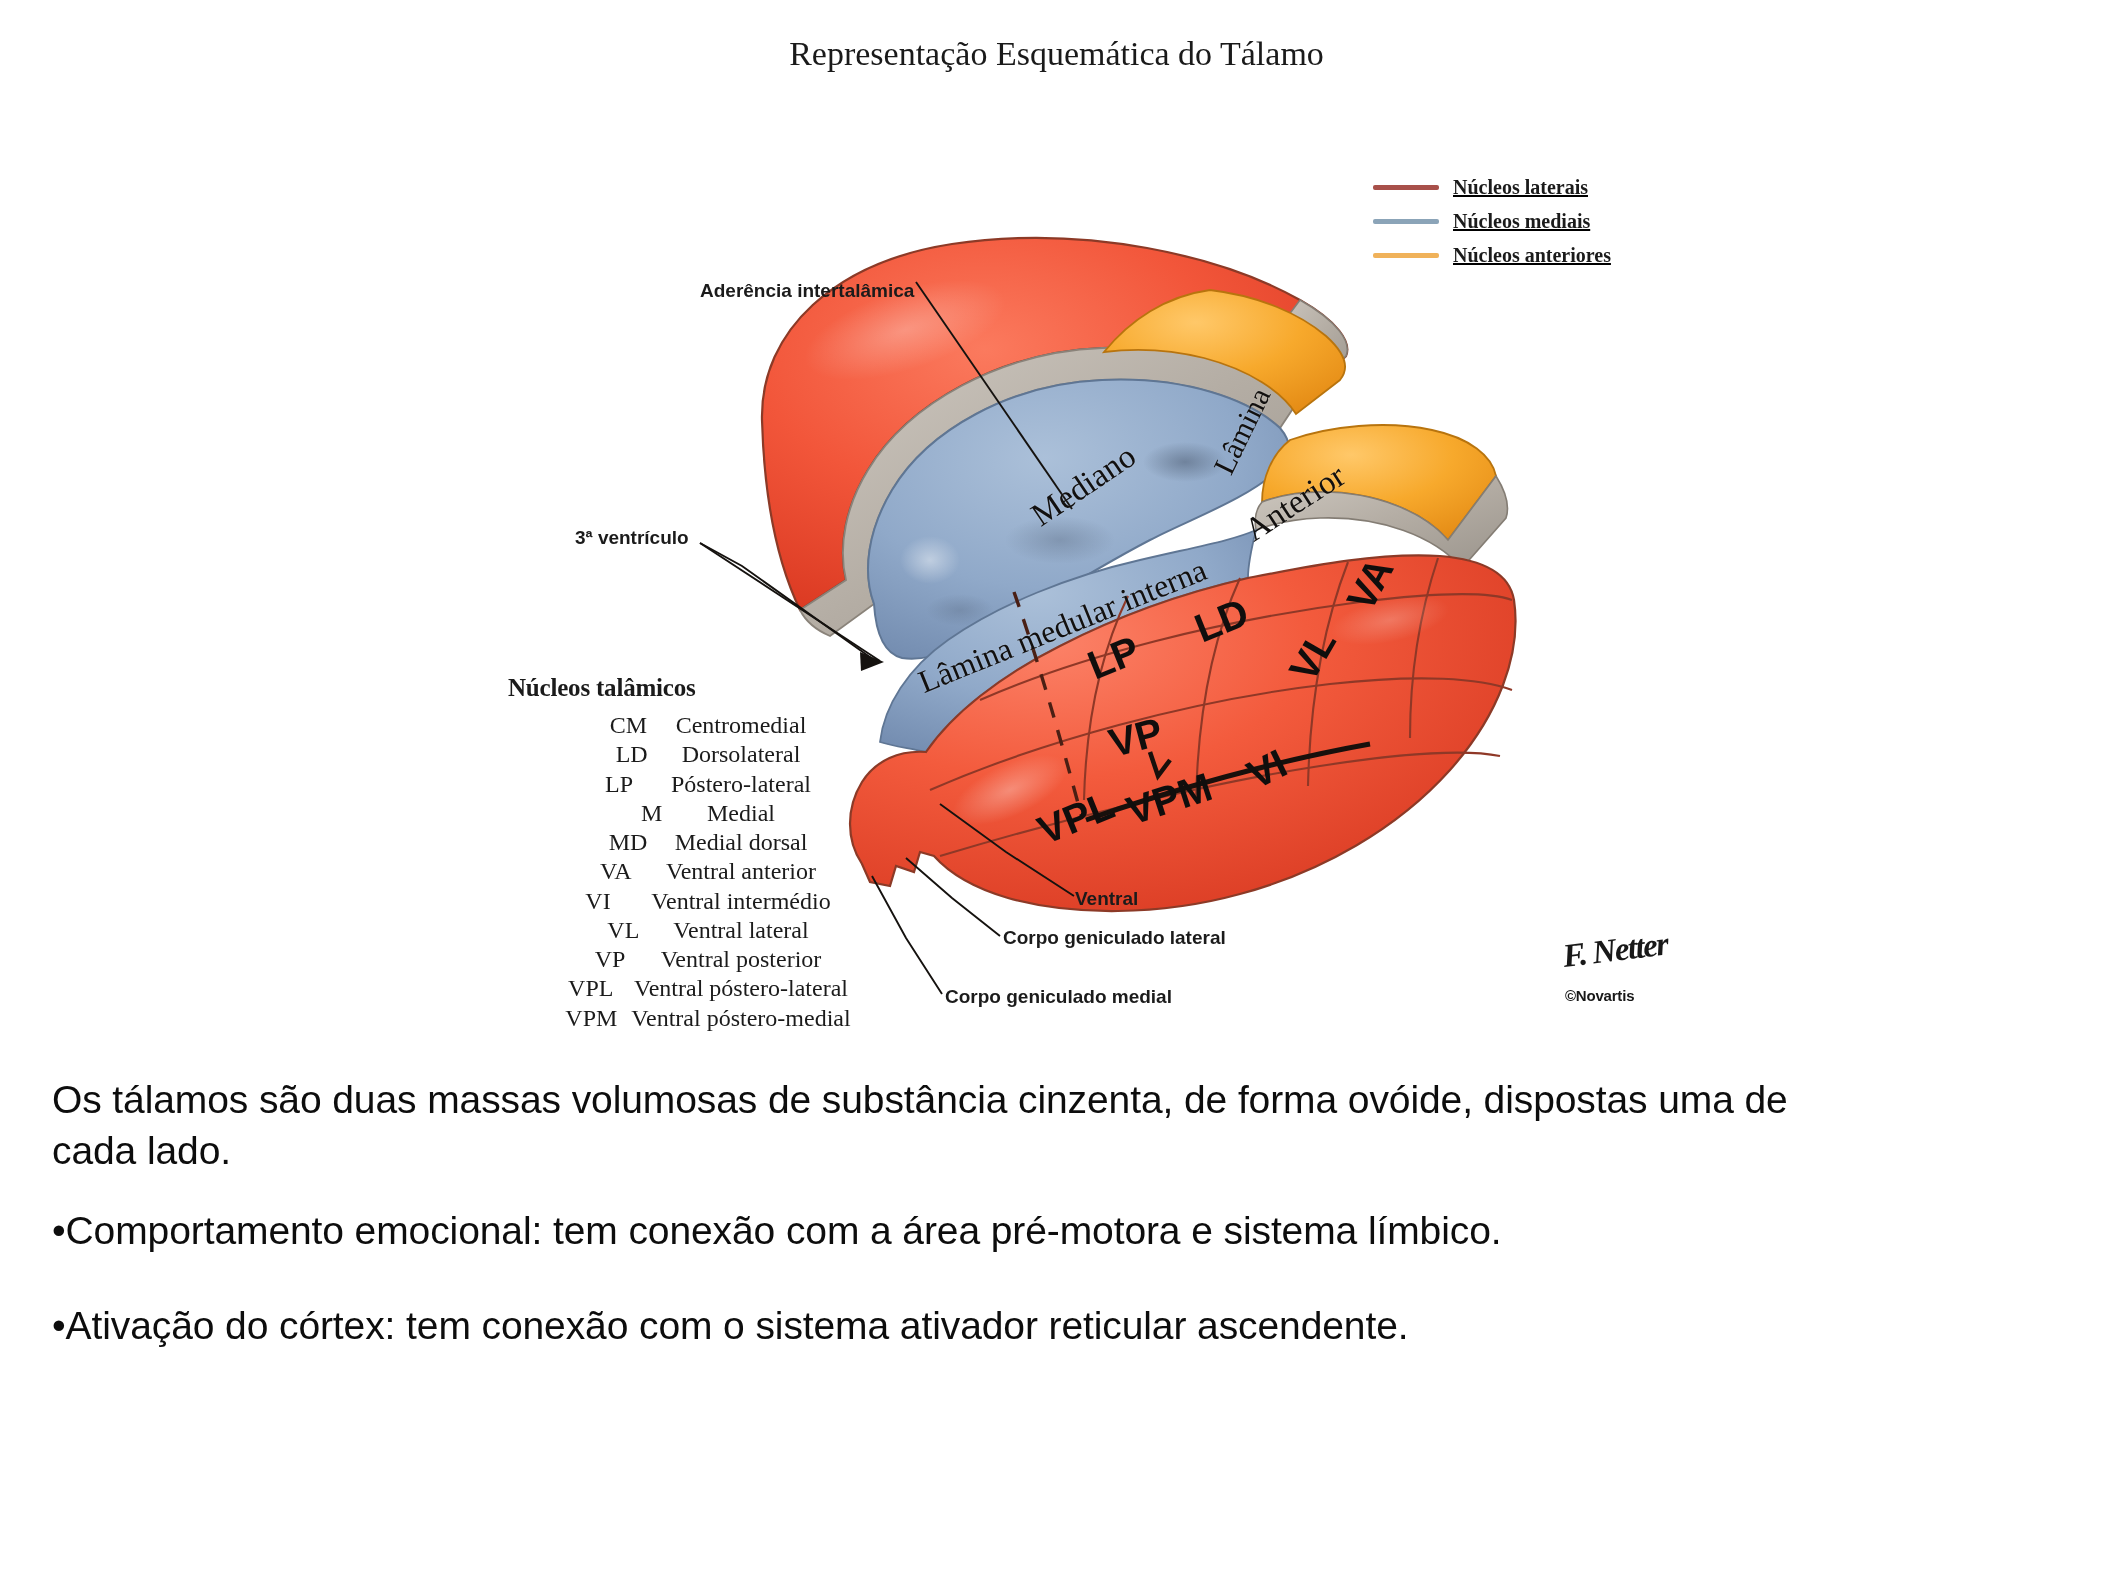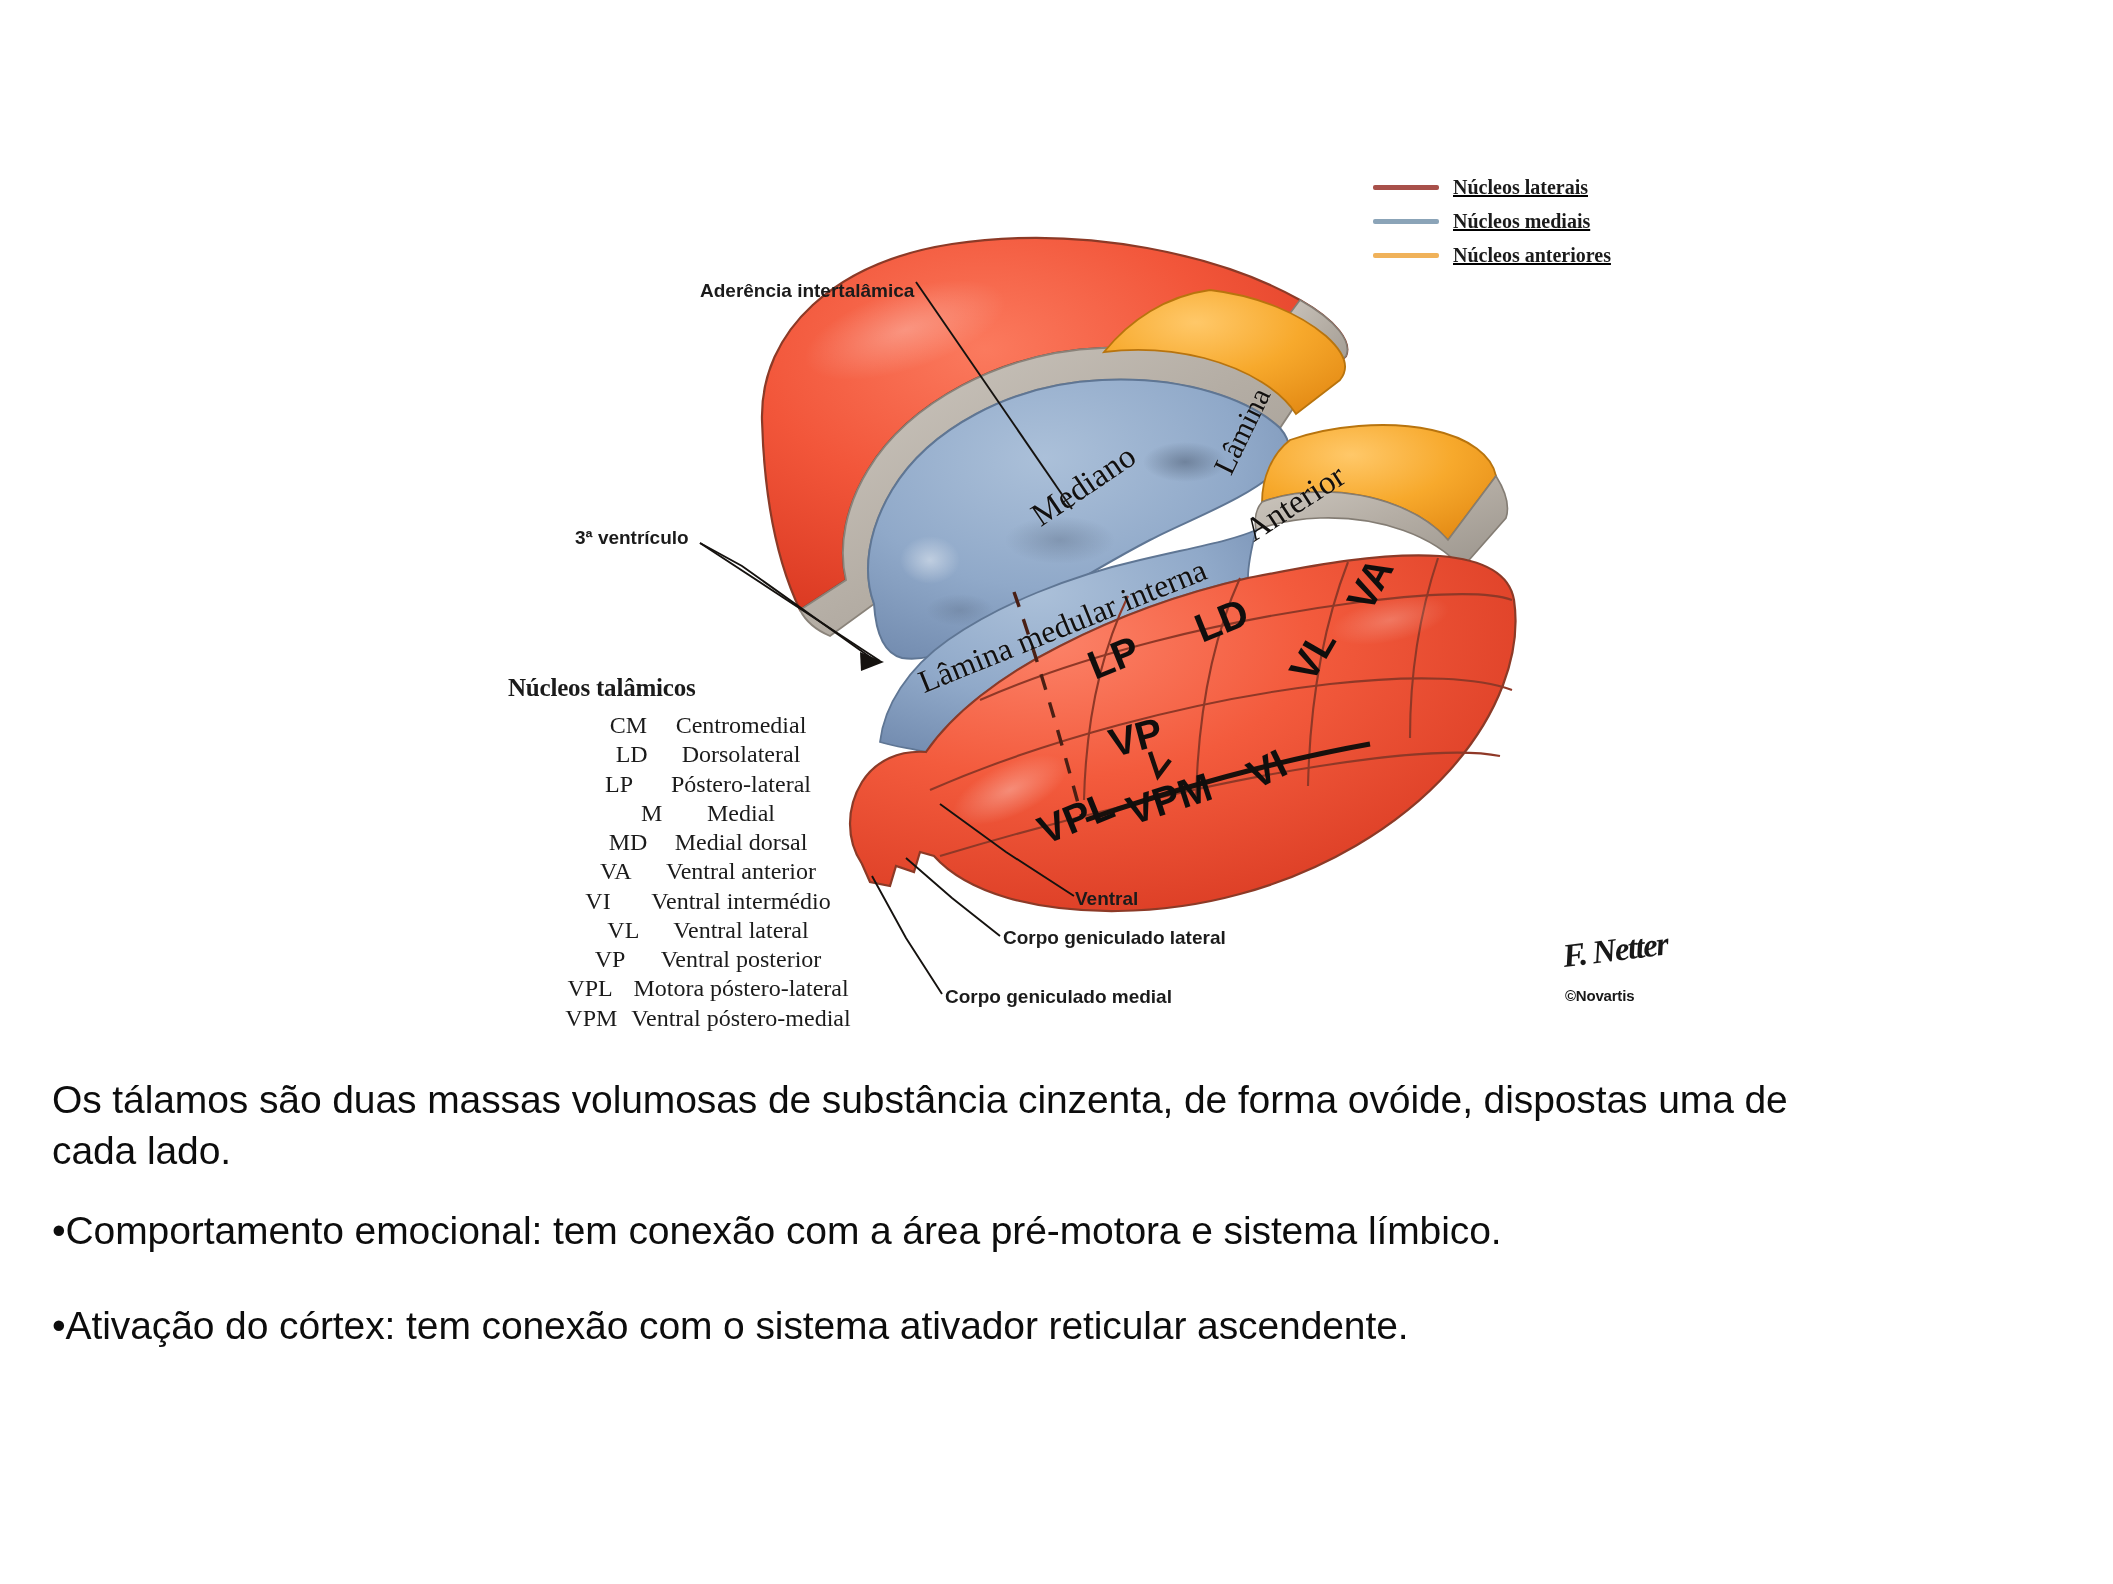--- a/index.html
+++ b/index.html
@@ -214,20 +214,21 @@
     color: #0d0d0d;
     line-height: 1.30;
     margin: 0 0 44px 0;
     letter-spacing: -.1px;
   }
 </style>
 </head>
 <body>
 
 <div class="title-block">
+  <div class="sub-title">Representação Esquemática do Tálamo</div>
 </div>
 
 <div class="figure">
 
   <svg class="illus" viewBox="0 0 2113 1040">
     <defs>
       <radialGradient id="gRed" cx="38%" cy="30%" r="82%">
         <stop offset="0%" stop-color="#fb7a5e"></stop>
         <stop offset="48%" stop-color="#f2563a"></stop>
         <stop offset="100%" stop-color="#d8361f"></stop>
@@ -448,21 +449,21 @@
     <div class="nuclei-row">
       <span class="nuclei-abbr">VL</span>
       <span class="nuclei-name">Ventral lateral</span>
     </div>
     <div class="nuclei-row">
       <span class="nuclei-abbr">VP</span>
       <span class="nuclei-name">Ventral posterior</span>
     </div>
     <div class="nuclei-row">
       <span class="nuclei-abbr">VPL</span>
-      <span class="nuclei-name">Motora póstero-lateral</span>
+      <span class="nuclei-name">Ventral póstero-lateral</span>
     </div>
     <div class="nuclei-row">
       <span class="nuclei-abbr">VPM</span>
       <span class="nuclei-name">Ventral póstero-medial</span>
     </div>
   </div>
 
   <div class="callout" id="callout-aderencia">Aderência intertalâmica</div>
   <div class="callout" id="callout-ventriculo">3ª ventrículo</div>
   <div class="callout" id="callout-pulvinar">Ventral</div>

